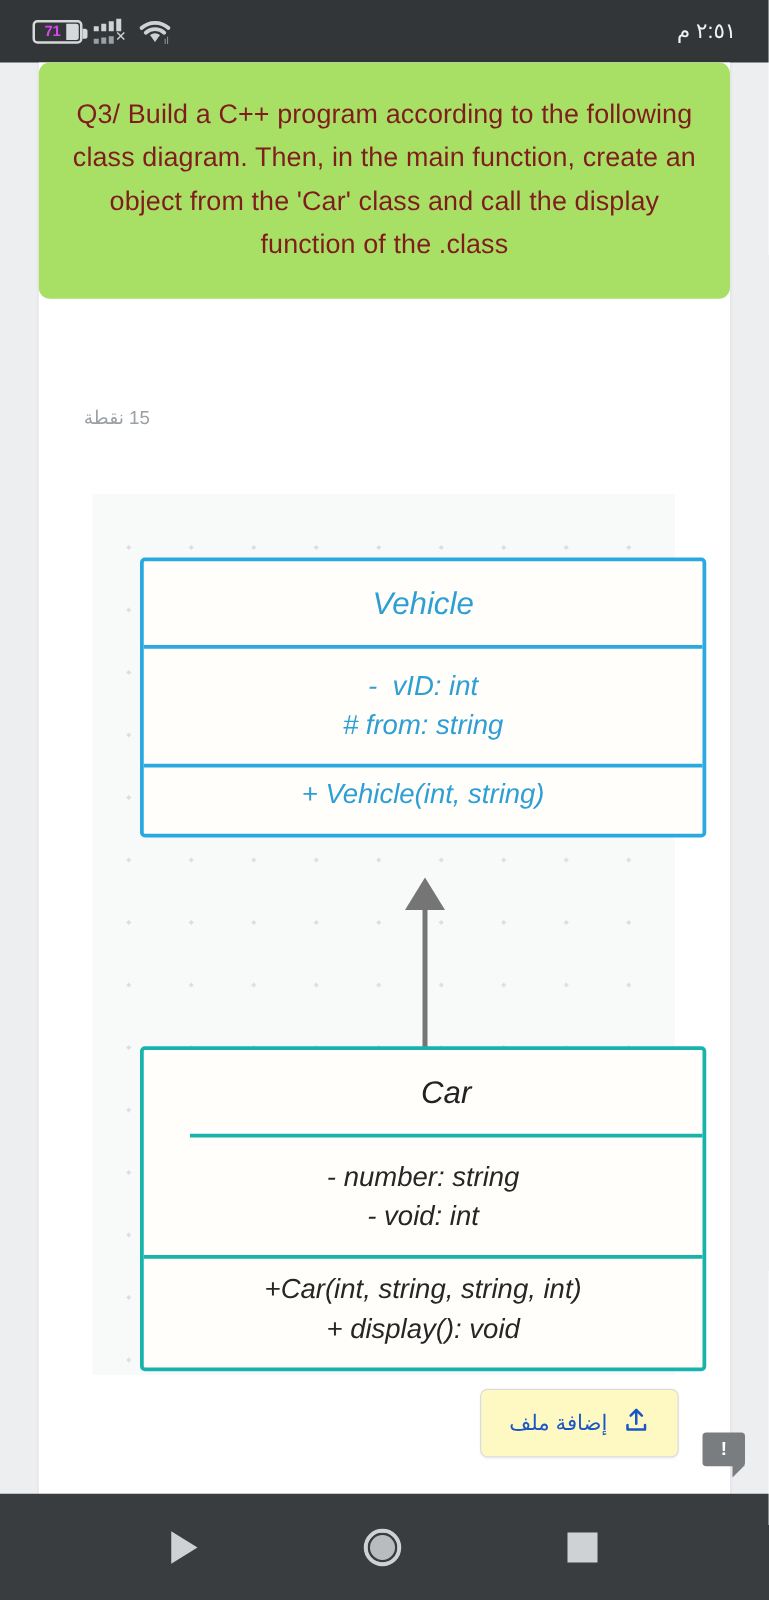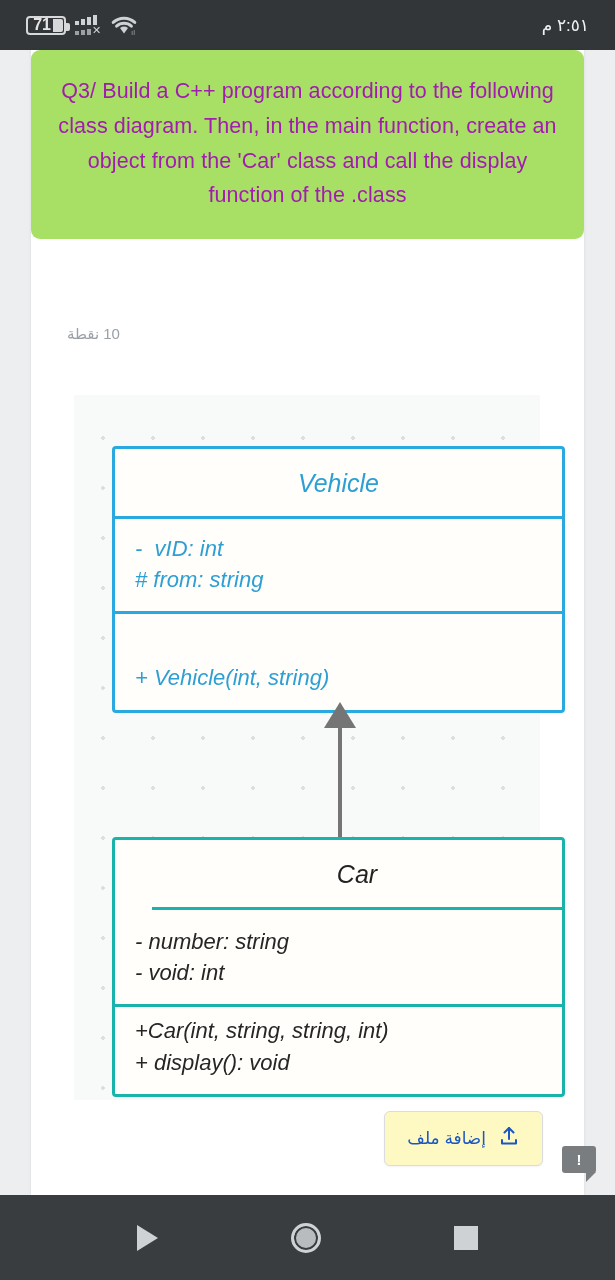--- a/index.html
+++ b/index.html
@@ -36,21 +36,21 @@
     content: ""; position: absolute; right: -6px; top: 5px;
     width: 4px; height: 8px; background: #d6d8d9;
     border-radius: 0 2px 2px 0;
   }
   .battery-fill {
     position: absolute; right: 1px; top: 1px; bottom: 1px;
     width: 10px; background: #d6d8d9; border-radius: 0 2px 2px 0;
   }
   .battery-num {
     position: relative; z-index: 2;
-    font-size: 16px; color: #e5e5e5; font-weight: bold;
+    font-size: 12px; color: #d946ef; font-weight: bold;
     letter-spacing: -0.2px; margin-right: 8px;
   }
   .signal { position: relative; width: 26px; height: 20px; }
   .signal .bar { position: absolute; bottom: 10px; background: #cfd2d4; width: 4px; }
   .signal .b1 { left: 0; height: 4px; }
   .signal .b2 { left: 6px; height: 6px; }
   .signal .b3 { left: 12px; height: 8px; }
   .signal .b4 { left: 18px; height: 10px; }
   .signal .bar2 { position: absolute; bottom: 0; background: #9aa0a4; width: 4px; }
   .signal .c1 { left: 0; height: 4px; }
@@ -77,21 +77,21 @@
     width: 553px;
     background: #a8e065;
     border-radius: 9px;
     padding: 24px 22px 26px 22px;
   }
   #banner-text {
     direction: rtl;
     text-align: center;
     font-size: 21.5px;
     line-height: 1.62;
-    color: #a21caf;
+    color: #7f1d1d;
     letter-spacing: 0.1px;
   }
 
   
   #points {
     position: absolute; left: 36px; top: 275px;
     direction: rtl;
     font-size: 15px;
     color: #9aa0a6;
   }
@@ -105,37 +105,37 @@
     background-size: 50px 50px;
     background-position: 4px 18px;
     font-style: italic;
   }
 
   .umlbox {
     position: absolute;
     background: #fffefb;
     border-radius: 4px;
   }
-  .umlbox .sec { padding: 12px 20px; }
+  .umlbox .sec { padding: 12px 20px; text-align: center; }
   .umlbox .title {
     text-align: center;
     padding: 20px 10px 18px 10px;
     font-size: 25px;
   }
   .umlbox .row { font-size: 22px; line-height: 1.42; white-space: pre; }
 
   
   #vehicle {
     left: 38px; top: 51px; width: 453px;
     border: 3px solid #29a9e0;
     color: #2e9fd4;
   }
   #vehicle .title { color: #2e9fd4; border-bottom: 3px solid #29a9e0; }
   #vehicle .attrs { border-bottom: 3px solid #29a9e0; padding-bottom: 16px; padding-top: 14px; }
-  #vehicle .ops { padding-top: 16px; padding-bottom: 16px; margin-top: 32px; }
+  #vehicle .ops { padding-top: 5px; padding-bottom: 16px; }
 
   
   #car {
     left: 38px; top: 442px; width: 453px;
     border: 3px solid #18b3ab;
     color: #262626;
   }
   #car .title { color: #222222; border-bottom: 3px solid #18b3ab; margin-left: 37px; }
   #car .attrs { border-bottom: 3px solid #18b3ab; padding-bottom: 16px; padding-top: 16px; }
   #car .ops { padding-top: 8px; padding-bottom: 16px; }
@@ -243,21 +243,21 @@
       <span class="clock">٢:٥١ م</span>
     </div>
   </div>
 
   <div id="page">
 
     <div id="banner">
       <div id="banner-text">Q3/ Build a C++ program according to the following class diagram. Then, in the main function, create an object from the 'Car' class and call the display function of the .class</div>
     </div>
 
-    <div id="points">10 نقطة</div>
+    <div id="points">15 نقطة</div>
 
     <div id="diagram">
 
       <div class="umlbox" id="vehicle">
         <div class="sec title">Vehicle</div>
         <div class="sec attrs">
           <div class="row">-  vID: int</div>
           <div class="row"># from: string</div>
         </div>
         <div class="sec ops">

